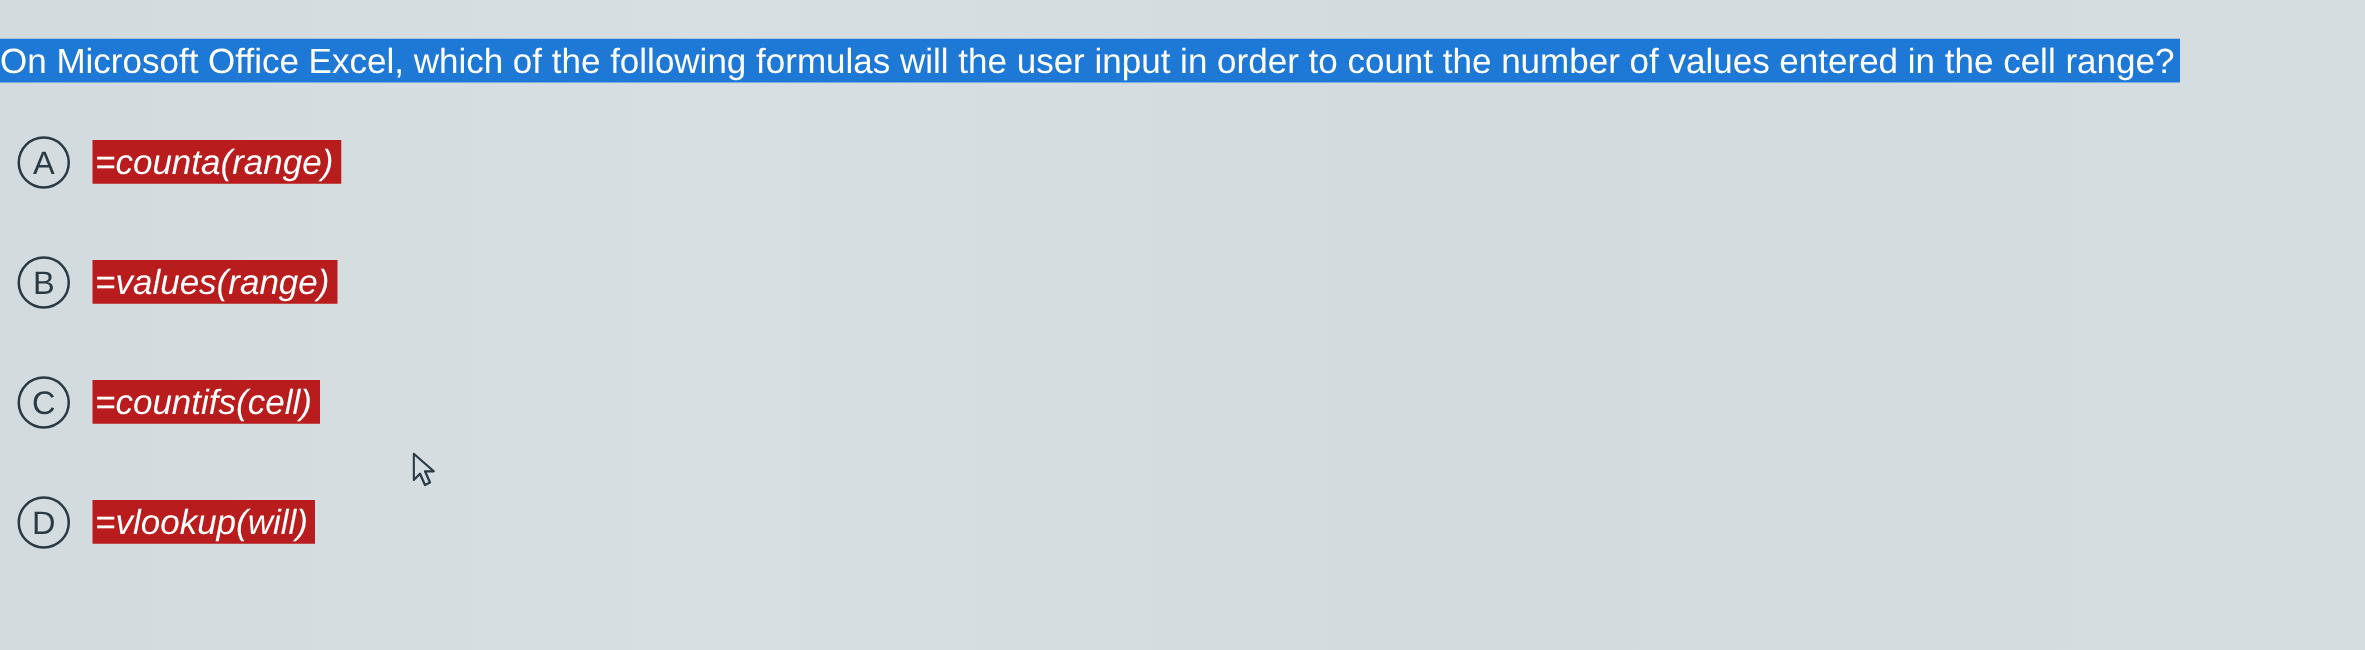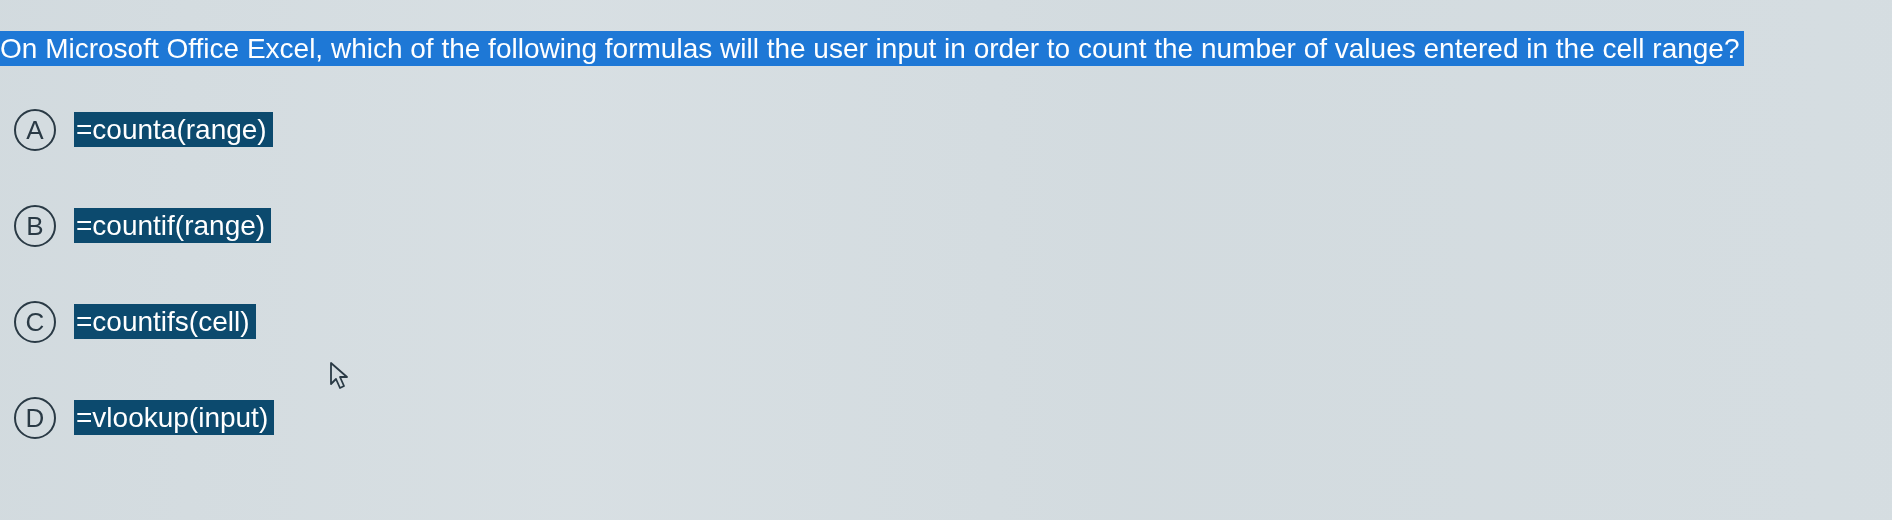--- a/index.html
+++ b/index.html
@@ -57,23 +57,24 @@
       color: #2a3a45;
       background: #d4dce0;
       flex-shrink: 0;
       margin-right: 18px;
     }
     .option-text {
       font-size: 28px;
       color: #ffffff;
     }
     .option-text .hl {
-      background: #0c4a6e;
+      background: #b91c1c;
       padding: 2px 6px 2px 2px;
       display: inline;
+      font-style: italic;
     }
     .cursor {
       position: absolute;
       left: 330px;
       top: 362px;
       width: 26px;
       height: 34px;
       pointer-events: none;
     }
   </style>
@@ -90,35 +91,35 @@
     <div class="option-row">
       <div class="option-letter">A</div>
       <div class="option-text">
         <span class="hl">=counta(range)</span>
       </div>
     </div>
 
     <div class="option-row">
       <div class="option-letter">B</div>
       <div class="option-text">
-        <span class="hl">=countif(range)</span>
+        <span class="hl">=values(range)</span>
       </div>
     </div>
 
     <div class="option-row">
       <div class="option-letter">C</div>
       <div class="option-text">
         <span class="hl">=countifs(cell)</span>
       </div>
     </div>
 
     <div class="option-row">
       <div class="option-letter">D</div>
       <div class="option-text">
-        <span class="hl">=vlookup(input)</span>
+        <span class="hl">=vlookup(will)</span>
       </div>
     </div>
 
   </div>
 </div>
 
 <div class="cursor">
   <svg viewBox="0 0 20 28" width="20" height="28">
     <path d="M1 1 L1 22 L6 17 L10 26 L14 24 L10 15 L17 15 Z" fill="none" stroke="#2a3a45" stroke-width="1.8" stroke-linejoin="round"></path>
   </svg>

